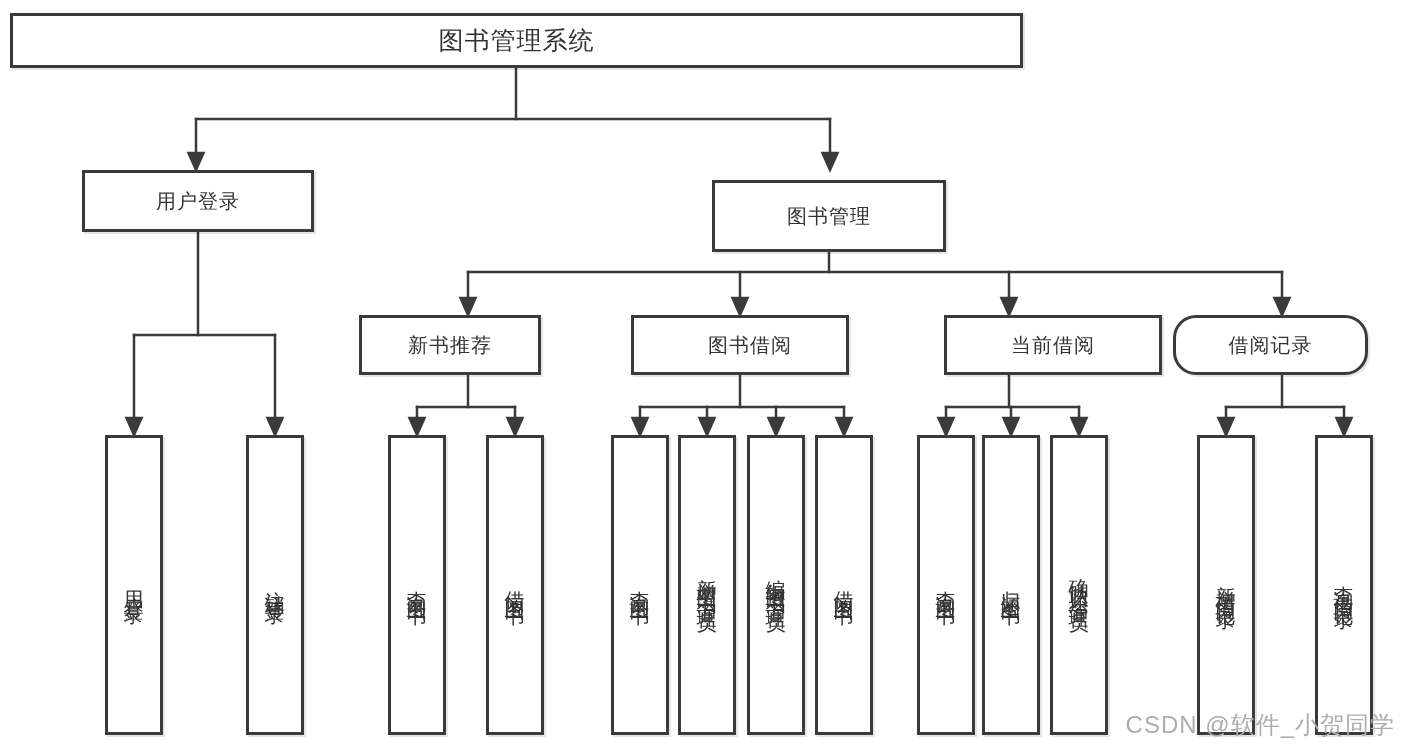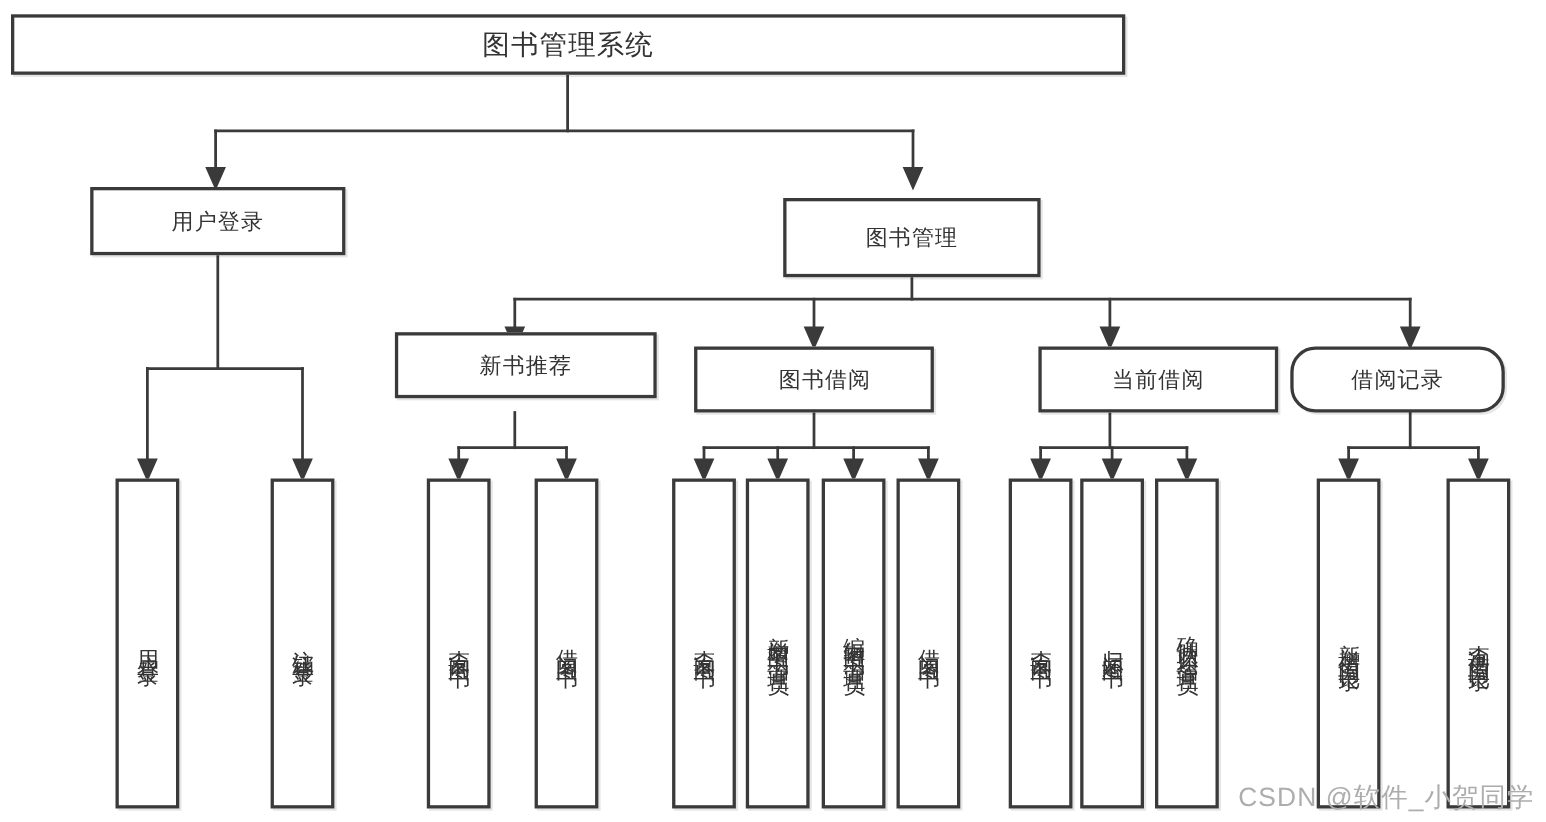--- a/index.html
+++ b/index.html
@@ -14,21 +14,21 @@
     font-size:20px;letter-spacing:1px;
     box-shadow:2px 2px 0 rgba(0,0,0,0.10);
   }
   .leaf span{
     writing-mode:vertical-rl;text-orientation:mixed;
     letter-spacing:5px;line-height:1.1;
   }
   #n-root      {left:10px;  top:13px;  width:1013px;height:55px;font-size:25px;}
   #n-l2-0      {left:82px;  top:170px; width:232px; height:62px;}
   #n-l2-1      {left:712px; top:180px; width:234px; height:72px;}
-  #n-l3-0      {left:359px; top:302px; width:238px; height:60px;}
+  #n-l3-0      {left:359px; top:315px; width:182px; height:60px;}
   #n-l3-1      {left:631px; top:315px; width:218px; height:60px;padding-left:20px;}
   #n-l3-2      {left:944px; top:315px; width:218px; height:60px;}
   #n-l3-3      {left:1173px;top:315px; width:195px; height:60px;border-radius:23px;}
   #n-leaf-0 {left:105px; top:435px;width:58px;height:300px;}
   #n-leaf-1 {left:246px; top:435px;width:58px;height:300px;}
   #n-leaf-2 {left:388px; top:435px;width:58px;height:300px;}
   #n-leaf-3 {left:486px; top:435px;width:58px;height:300px;}
   #n-leaf-4 {left:611px; top:435px;width:58px;height:300px;}
   #n-leaf-5 {left:678px; top:435px;width:58px;height:300px;}
   #n-leaf-6 {left:747px; top:435px;width:58px;height:300px;}

